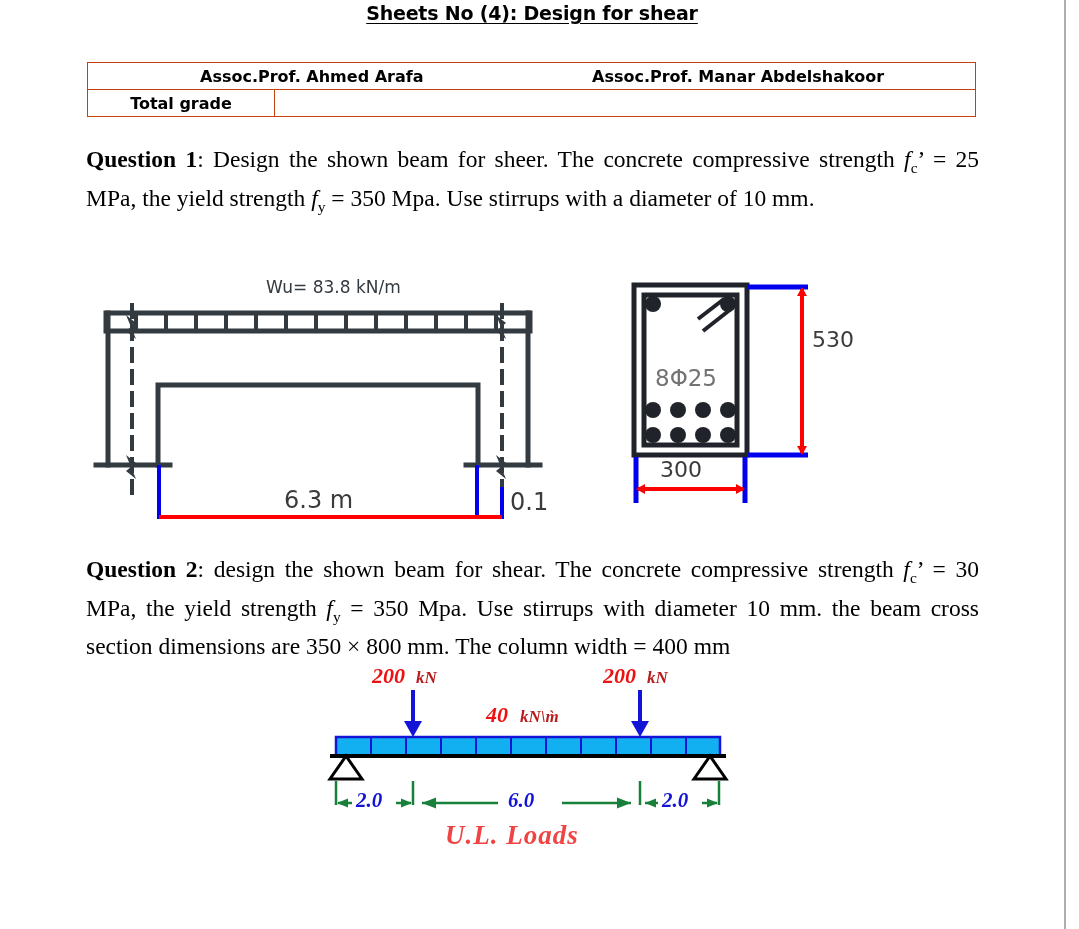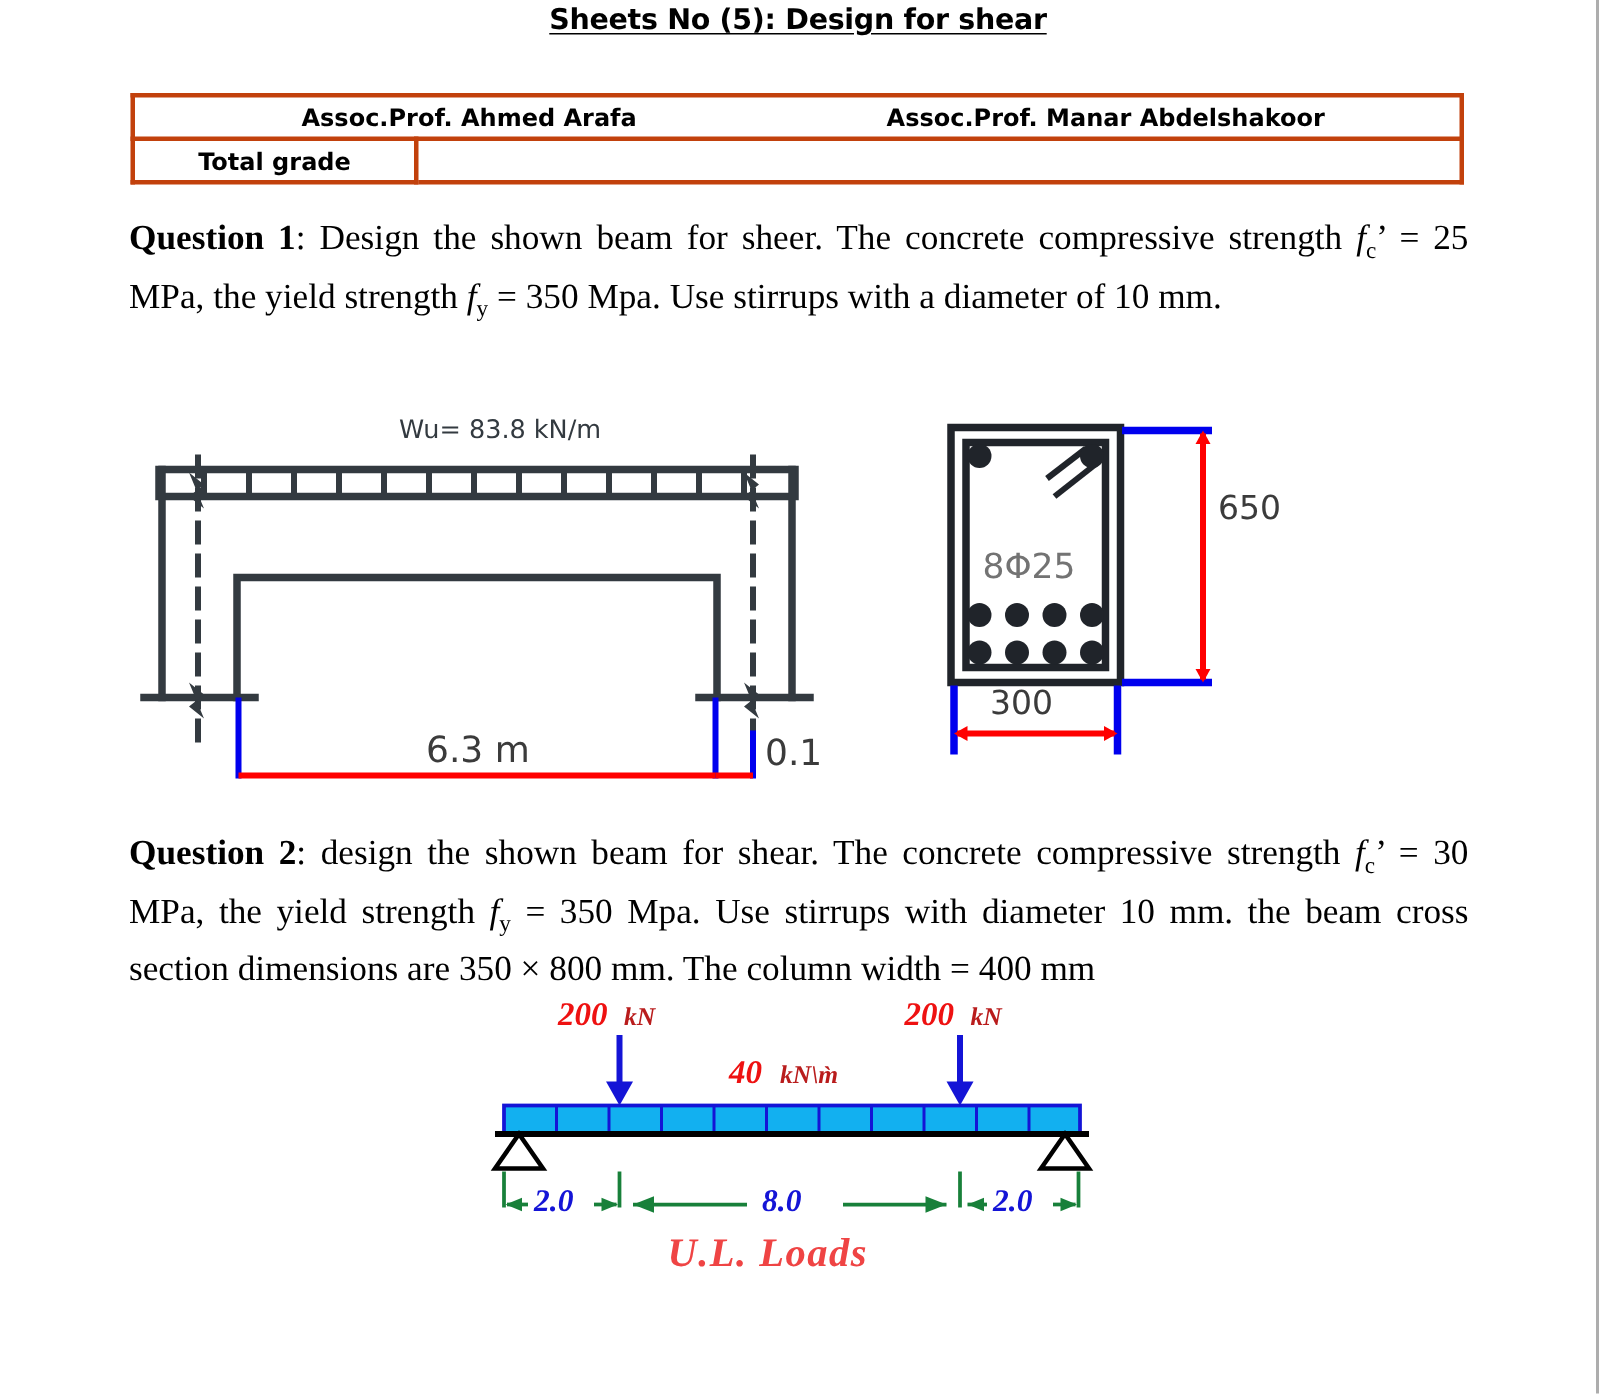--- a/index.html
+++ b/index.html
@@ -54,21 +54,21 @@
     position: absolute;
     left: 87px;
     top: 62px;
     width: 889px;
     border-collapse: collapse;
     font-family: "DejaVu Sans", sans-serif;
     font-weight: bold;
     font-size: 16px;
   }
   .grade-table td {
-    border: 3px solid #c2410c;
+    border: 1px solid #c2410c;
     height: 24px;
     padding: 1px 4px;
   }
   .gt-prof { text-align: center; }
   .gt-label { width: 178px; text-align: center; }
   .gt-blank { }
 
   
   .qpara {
     position: absolute;
@@ -160,21 +160,21 @@
     white-space: nowrap;
   }
 </style>
 </head>
 <body>
 
 <div class="page">
 
   <div class="page-edge"></div>
 
-  <div class="doc-title">Sheets No (5): Design for shear</div>
+  <div class="doc-title">Sheets No (4): Design for shear</div>
 
   <table class="grade-table">
     <tbody>
         <tr>
       <td class="gt-prof" colspan="2">
         <span style="display:inline-block;width:47%;text-align:center;">Assoc.Prof. Ahmed Arafa</span><span style="display:inline-block;width:50%;text-align:center;">Assoc.Prof. Manar Abdelshakoor</span>
       </td>
     </tr>
     <tr>
       <td class="gt-label">Total grade</td>
@@ -292,21 +292,21 @@
         <line x1="133" y1="182" x2="133" y2="228"></line>
       </g>
 
       <g stroke="#ff0000" stroke-width="4">
         <line x1="26" y1="214" x2="131" y2="214"></line>
         <path d="M 24 214 l 9 -5 l 0 10 Z" fill="#ff0000" stroke="none"></path>
         <path d="M 133 214 l -9 -5 l 0 10 Z" fill="#ff0000" stroke="none"></path>
       </g>
     </svg>
 
-    <div class="sect-label" style="left:200px; top:52px;">650</div>
+    <div class="sect-label" style="left:200px; top:52px;">530</div>
     <div class="sect-label" style="left:48px; top:182px;">300</div>
     <div class="rebar-label" style="left:43px; top:90px;">8Φ25</div>
   </div>
 
   <div class="qpara" id="q2-para">
     <span class="qlabel">Question 2</span><span>:</span><span> design the shown beam for shear. The concrete compressive strength </span><span class="ital">f</span><sub>c</sub><span>’</span><span> = 30 MPa, the yield strength </span><span class="ital">f</span><sub>y</sub><span> = 350 Mpa. Use stirrups with diameter 10 mm. the beam cross section dimensions are 350 × 800 mm. The column width = 400 mm</span>
   </div>
 
   <div class="figure" id="fig-beam2">
     <svg width="470" height="220" viewBox="0 0 470 220">
@@ -368,19 +368,19 @@
     <div class="lbl-load-num" style="left:72px;  top:8px;">200</div>
     <div class="lbl-load-unit" style="left:116px; top:13px;">kN</div>
 
     <div class="lbl-load-num" style="left:303px; top:8px;">200</div>
     <div class="lbl-load-unit" style="left:347px; top:13px;">kN</div>
 
     <div class="lbl-load-num" style="left:186px; top:47px;">40</div>
     <div class="lbl-load-unit" style="left:220px; top:52px;">kN\m̀</div>
 
     <div class="lbl-dim2" style="left:56px;  top:133px;">2.0</div>
-    <div class="lbl-dim2" style="left:208px; top:133px;">8.0</div>
+    <div class="lbl-dim2" style="left:208px; top:133px;">6.0</div>
     <div class="lbl-dim2" style="left:362px; top:133px;">2.0</div>
 
     <div class="lbl-caption" style="left:145px; top:165px;">U.L.  Loads</div>
   </div>
 
 </div>
 
 </body></html>

